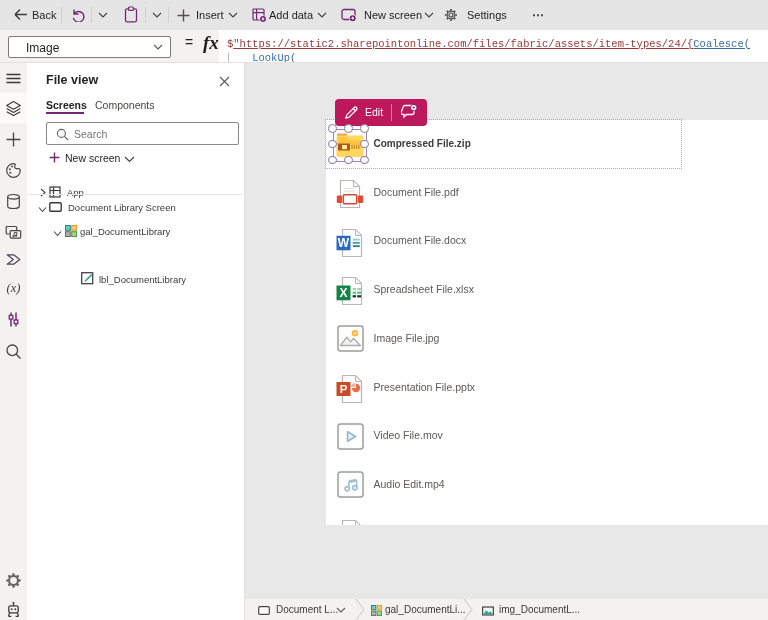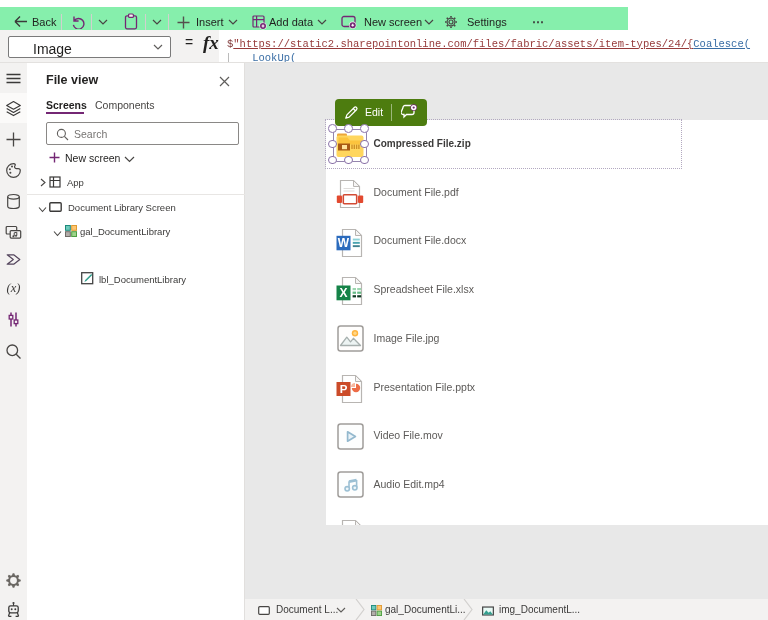--- a/index.html
+++ b/index.html
@@ -1,27 +1,27 @@
 <!DOCTYPE html>
 <html><head>
 <meta charset="utf-8">
 <style>
   html,body{margin:0;padding:0;}
   body{font-family:"Liberation Sans",sans-serif;-webkit-font-smoothing:antialiased;}
   #root{position:relative;width:768px;height:620px;overflow:hidden;background:#fff;}
   .abs{position:absolute;}
   
-  #topbar{left:0;top:0;width:628px;height:30px;background:#86efac;margin-top:7px;}
+  #topbar{left:0;top:0;width:768px;height:30px;background:#e5e5e5;}
   .tb{position:absolute;top:0;height:30px;display:flex;align-items:center;}
   .tbtxt{font-size:11px;color:#201f1e;}
   .vsep{position:absolute;top:7px;width:1px;height:16px;background:#d2d0ce;}
   
   #fbar{left:0;top:30px;width:768px;height:33px;background:#f3f2f1;border-bottom:1px solid #e3e1df;box-sizing:border-box;}
   #propdd{position:absolute;left:8px;top:6px;width:161px;height:20px;background:#fff;border:1px solid #7a7a7a;border-radius:2px;}
-  #propdd span{position:absolute;left:24px;top:4px;font-size:14px;color:#201f1e;}
+  #propdd span{position:absolute;left:17px;top:4px;font-size:12px;color:#201f1e;}
   #fxarea{position:absolute;left:219px;top:0px;width:549px;height:32px;background:#fff;overflow:hidden;}
   .fml{position:absolute;font-family:"Liberation Mono",monospace;font-size:10.5px;white-space:pre;letter-spacing:0;}
   .fstr{color:#963a3a;text-decoration:underline;text-decoration-thickness:1px;}
   .ffun{color:#3a6ea5;text-decoration:underline;text-decoration-thickness:1px;}
   .ffun2{color:#3a6ea5;}
   
   #rail{left:0;top:63px;width:27px;height:557px;background:#f3f2f1;}
   .ric{position:absolute;left:5px;width:17px;height:17px;}
   
   #tree{left:27px;top:63px;width:218px;height:557px;background:#fff;border-right:1px solid #e1dfdd;box-sizing:border-box;}
@@ -186,21 +186,21 @@
       <span class="abs" style="left:27px;top:4.5px;font-size:10.5px;color:#767472;">Search</span>
     </div>
     <svg class="abs" style="left:22px;top:89px" width="11" height="11" viewBox="0 0 11 11">
         <path d="M5.5 0.5 V10.5 M0.5 5.5 H10.5" stroke="#742774" stroke-width="1.4"></path>
       </svg>
     <div class="abs" style="left:38px;top:89px;font-size:10.5px;color:#201f1e;">New screen</div>
     <svg class="abs" style="left:97px;top:93px" width="11" height="7" viewBox="0 0 11 7">
         <polyline points="1,1 5.5,5.5 10,1" fill="none" stroke="#484644" stroke-width="1.2"></polyline>
       </svg>
 
-    <div class="trow" style="top:107px">
+    <div class="trow" style="top:117px">
       <svg class="chev" style="left:11px;top:8px" viewBox="0 0 9 9">
           <polyline points="3,1 7,4.5 3,8" fill="none" stroke="#484644" stroke-width="1.1"></polyline>
         </svg>
       <svg class="abs" style="left:22px;top:6px" width="12" height="12" viewBox="0 0 12 12">
           <rect x="1" y="1" width="10" height="10" fill="none" stroke="#3b3a39" stroke-width="1.2"></rect>
           <path d="M1 4.5 H11 M4.5 1 V11" stroke="#3b3a39" stroke-width="1.2"></path>
         </svg>
       <div class="tlabel" style="left:40px;">App</div>
     </div>
     <div class="abs" style="left:0;top:131px;width:218px;height:1px;background:#e8e6e4;"></div>
@@ -323,21 +323,21 @@
           </g>
         </svg>
       <div class="grow-label" style="left:47.5px;top:357.9px;">Audio Edit.mp4</div>
 
       <svg class="gicon" style="top:398.5px" width="28" height="30" viewBox="0 0 28 30">
           <path d="M6.5 1.5 h13 l6 6 v21 h-19 Z" fill="#fff" stroke="#b8b5b2" stroke-width="1.2"></path>
           <path d="M19.5 1.5 v6 h6 Z" fill="#f6f5f4" stroke="#b8b5b2" stroke-width="1"></path>
         </svg>
     </div>
     <div class="abs" style="left:80px;top:56px;width:355px;height:48px;border:1px dotted #b2a8c0;"></div>
-    <div id="editbtn" class="abs" style="left:90px;top:36px;width:92px;height:27px;background:#4d7c0f;border-radius:4px;">
+    <div id="editbtn" class="abs" style="left:90px;top:36px;width:92px;height:27px;background:#be185d;border-radius:4px;">
       <svg class="abs" style="left:9px;top:6px" width="15" height="15" viewBox="0 0 15 15">
           <path d="M1.8 13.2 L2.9 9.9 L10.3 2.5 a1.55 1.55 0 0 1 2.2 2.2 L5.1 12.1 L1.8 13.2 Z M9.2 3.6 L11.4 5.8" fill="none" stroke="#fff" stroke-width="1.25" stroke-linejoin="round"></path>
         </svg>
       <div class="abs" style="left:30px;top:7px;font-size:10.5px;color:#fff;">Edit</div>
       <div class="abs" style="left:56px;top:5px;width:1px;height:17px;background:rgba(255,255,255,0.45);"></div>
       <svg class="abs" style="left:66px;top:5px" width="17" height="17" viewBox="0 0 17 17">
           <path d="M2 3.5 a2 2 0 0 1 2-2 h7 a2 2 0 0 1 2 2 v5 a2 2 0 0 1 -2 2 h-5.5 l-2.5 2.5 v-2.5 h-1 a2 2 0 0 1 -2-2 Z" fill="none" stroke="#fff" stroke-width="1.3"></path>
           <circle cx="12.7" cy="3.6" r="3.3" fill="#742774"></circle>
           <circle cx="12.7" cy="3.6" r="2.7" fill="#fff"></circle>
           <circle cx="12.7" cy="3.6" r="1.1" fill="#742774"></circle>

